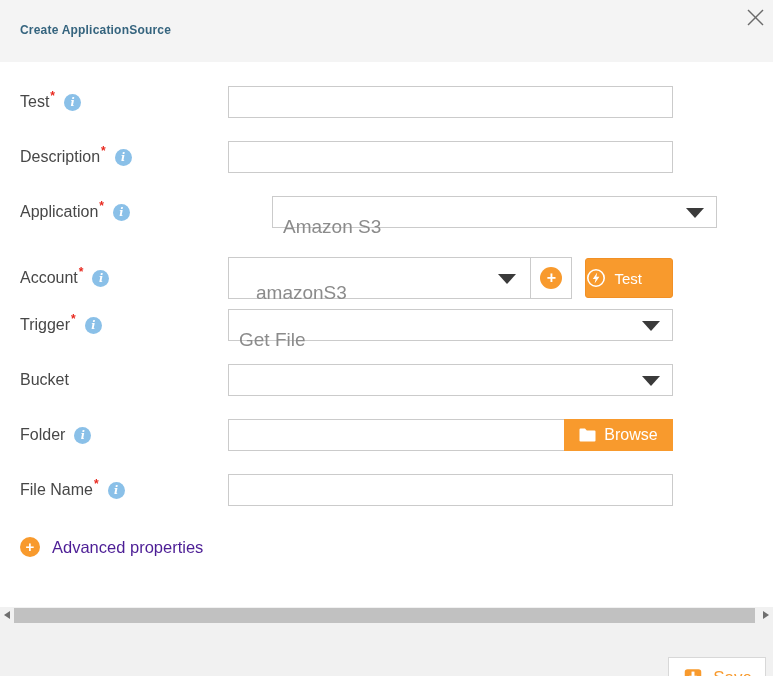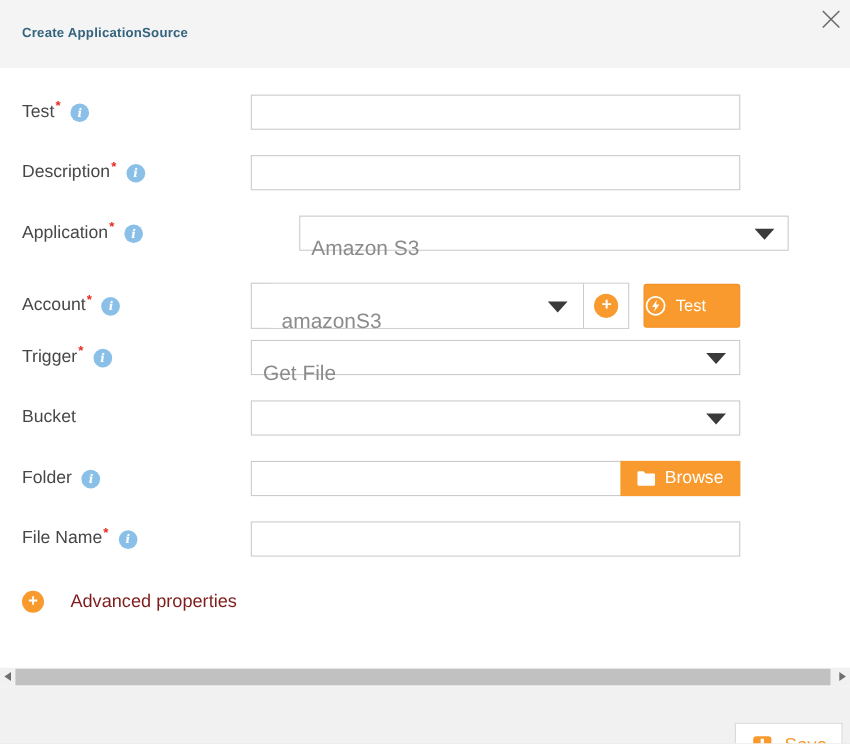--- a/index.html
+++ b/index.html
@@ -121,21 +121,21 @@
     font-family:"Liberation Sans", sans-serif;
     margin-left:40px;
   }
 
   
   .advanced {
     position:absolute; left:20px; top:536px; height:22px;
     display:flex; align-items:center; cursor:pointer;
   }
   .advanced .plus-circle { width:20px; height:20px; line-height:19px; font-size:15px; }
-  .advanced-label { margin-left:24px; font-size:16.5px; color:#7f1d1d; }
+  .advanced-label { margin-left:12px; font-size:16.5px; color:#4c1d95; }
 
   
   .hscrollbar {
     position:absolute; top:607px; left:0; right:0; height:17px;
     background:#f1f1f1;
   }
   .sb-thumb {
     position:absolute; left:14px; right:18px; top:1px; height:15px;
     background:#c1c1c1; cursor:pointer;
   }

